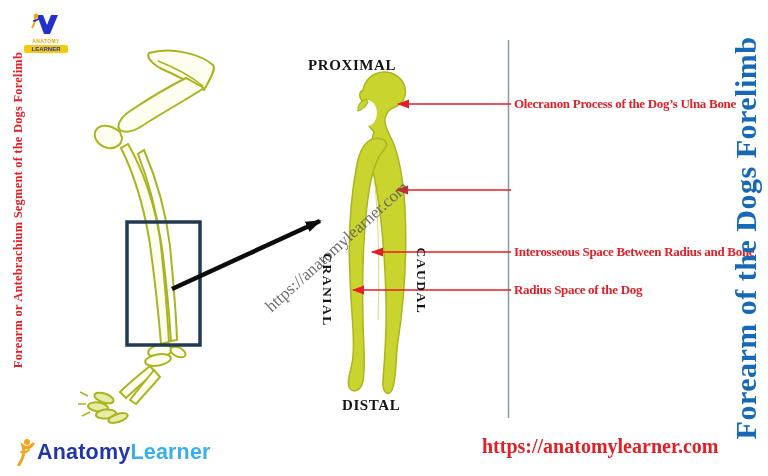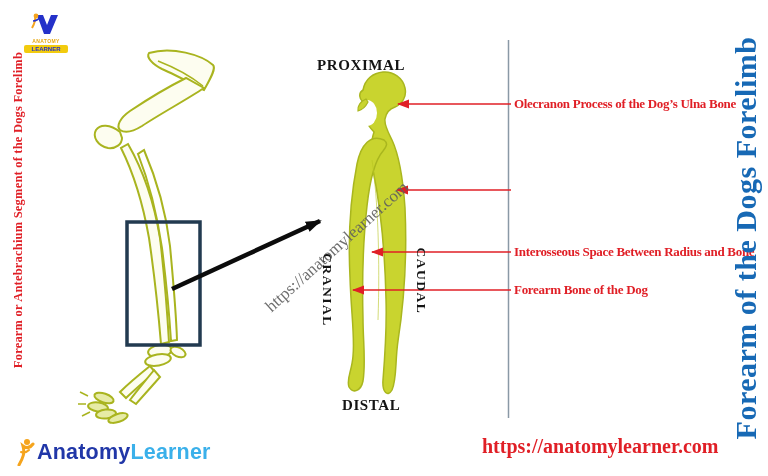--- a/index.html
+++ b/index.html
@@ -20,21 +20,21 @@
   .right-banner {
     left:746px; top:238px; transform:translate(-50%,-50%) rotate(-90deg);
     font-size:30px; letter-spacing:0.5px; color:var(--blue-title,#1769b5);
   }
   .watermark {
     position:absolute; left:337px; top:247px;
     transform:translate(-50%,-50%) rotate(-42deg); transform-origin:center;
     font-size:17px; color:#5f5f5f; white-space:nowrap; opacity:0.9;
   }
   .orient { position:absolute; font-weight:bold; color:#141414; font-size:15px; letter-spacing:0.6px; }
-  .proximal { left:308px; top:57px; width:88px; text-align:left;margin-left:9px; }
+  .proximal { left:308px; top:57px; width:88px; text-align:left; }
   .distal   { left:342px; top:397px; width:70px; }
   .orient.vert { white-space:nowrap; transform:translate(-50%,-50%) rotate(90deg); transform-origin:center; font-size:13.5px; letter-spacing:1.5px; }
   .cranial { left:327px; top:290px; }
   .caudal  { left:421px; top:281px; }
 
   .ann-layer { position:absolute; left:0; top:0; width:768px; height:476px; pointer-events:none;padding-left:12px; }
   .ann-label {
     position:absolute; left:514px; white-space:nowrap;
     font-weight:bold; font-size:13px; letter-spacing:-0.3px; line-height:18px;
     color:var(--label-red,#e8151c);
@@ -134,21 +134,21 @@
   <div class="watermark">https://anatomylearner.com</div>
 
   <div class="orient proximal">PROXIMAL</div>
   <div class="orient distal">DISTAL</div>
   <div class="orient vert cranial">CRANIAL</div>
   <div class="orient vert caudal">CAUDAL</div>
 
   <div class="ann-layer">
       <div class="ann-label" style="top: 95px;">Olecranon Process of the Dog’s Ulna Bone</div>
       <div class="ann-label" style="top: 243px;">Interosseous Space Between Radius and Bone</div>
-      <div class="ann-label" style="top: 281px;">Forearm Bone of the Dog</div>
+      <div class="ann-label" style="top: 281px;">Radius Space of the Dog</div>
     </div>
 
   <div class="vtext right-banner">Forearm of the Dogs Forelimb</div>
 
   <div class="bottom-logo">
     <svg width="22" height="28" viewBox="0 0 22 28">
       <circle cx="13" cy="4" r="3" fill="#f5a41d"></circle>
       <path d="M5,27 C9,20 11,15 9,8 C13,11 16,10 19,6" stroke="#f5a41d" stroke-width="3" fill="none" stroke-linecap="round"></path>
       <path d="M7,14 C10,15 13,14 15,12" stroke="#f5a41d" stroke-width="2" fill="none" stroke-linecap="round"></path>
     </svg>

